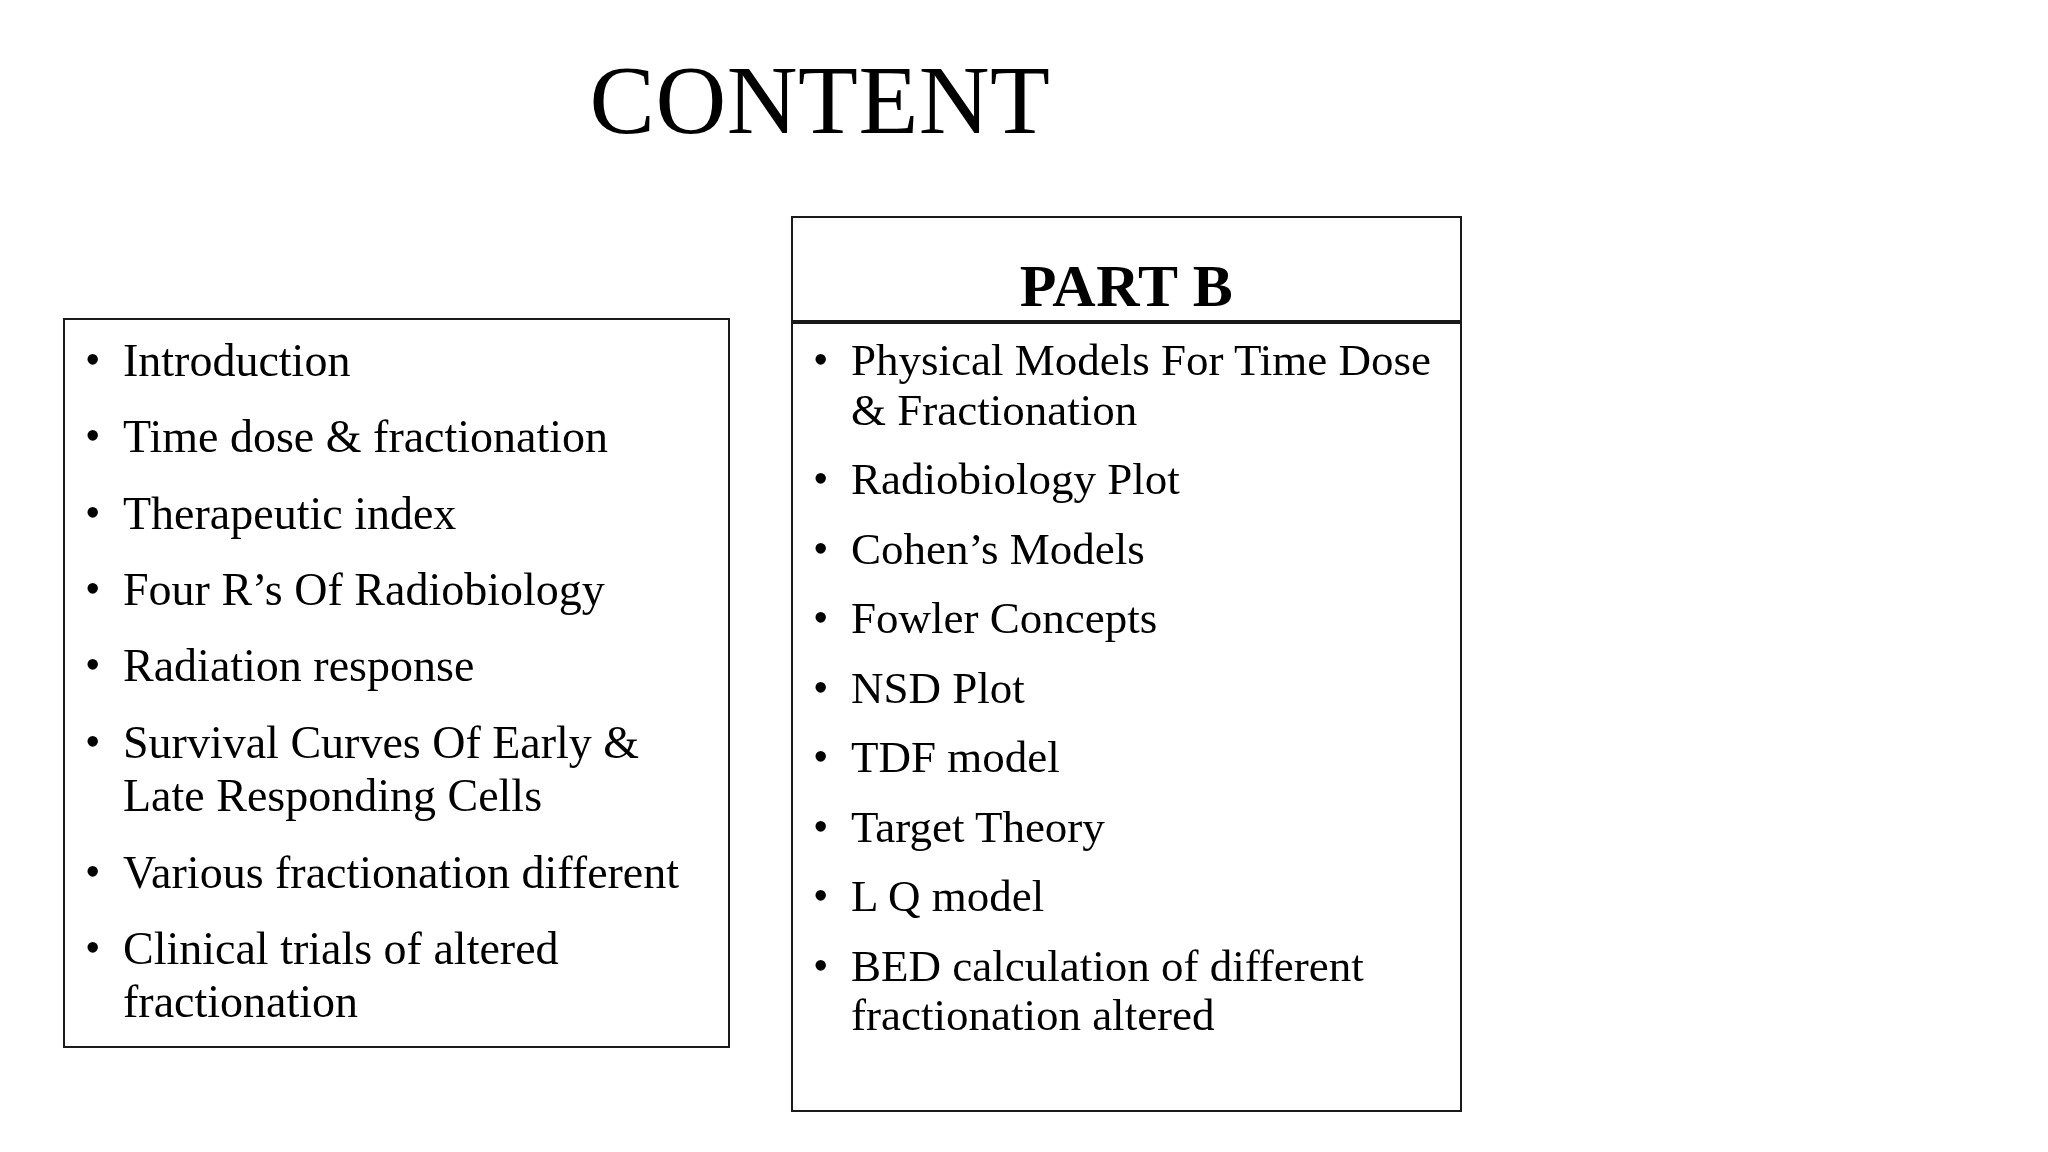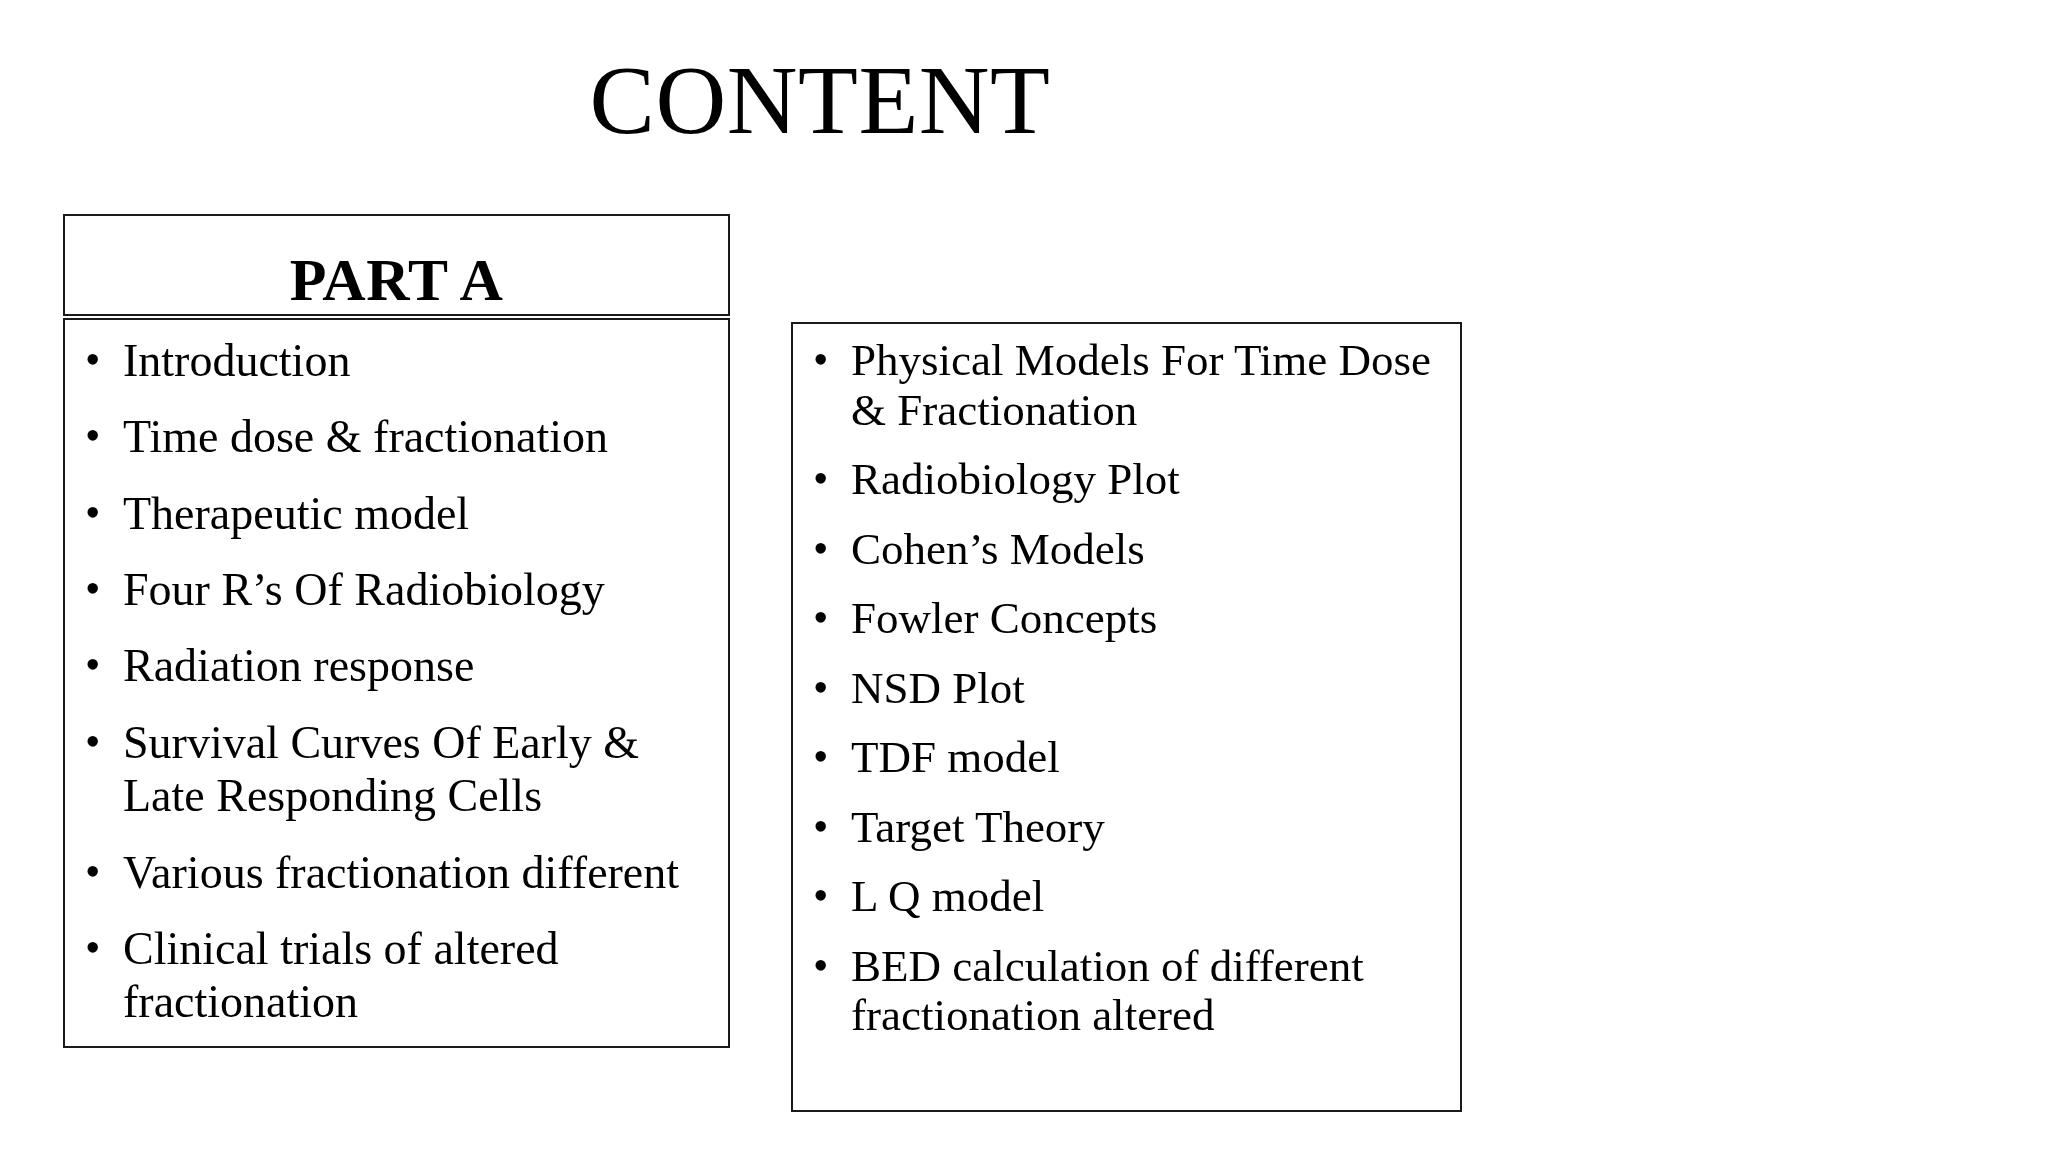--- a/index.html
+++ b/index.html
@@ -119,36 +119,33 @@
     margin-bottom: 20px;
   }
   #panel-b ul.bullet-list > li .bullet-dot { left: 10px; }
 </style>
 </head>
 <body>
 
 <div id="slide-title">CONTENT</div>
 
 <div class="panel" id="panel-a">
-  <div class="panel-header">
-    <span class="panel-header-text">PART A</span>
-  </div>
   <div class="panel-body">
     <ul class="bullet-list" id="list-a">
         <li>
           <span class="bullet-dot">•</span>
           <span class="bullet-text">Introduction</span>
         </li>
         <li>
           <span class="bullet-dot">•</span>
           <span class="bullet-text">Time dose &amp; fractionation</span>
         </li>
         <li>
           <span class="bullet-dot">•</span>
-          <span class="bullet-text">Therapeutic model</span>
+          <span class="bullet-text">Therapeutic index</span>
         </li>
         <li>
           <span class="bullet-dot">•</span>
           <span class="bullet-text">Four R’s Of Radiobiology</span>
         </li>
         <li>
           <span class="bullet-dot">•</span>
           <span class="bullet-text">Radiation response</span>
         </li>
         <li>
@@ -161,20 +158,23 @@
         </li>
         <li>
           <span class="bullet-dot">•</span>
           <span class="bullet-text">Clinical trials of altered fractionation</span>
         </li>
       </ul>
   </div>
 </div>
 
 <div class="panel" id="panel-b">
+  <div class="panel-header">
+    <span class="panel-header-text">PART B</span>
+  </div>
   <div class="panel-body">
     <ul class="bullet-list" id="list-b">
         <li>
           <span class="bullet-dot">•</span>
           <span class="bullet-text">Physical Models For Time Dose &amp; Fractionation</span>
         </li>
         <li>
           <span class="bullet-dot">•</span>
           <span class="bullet-text">Radiobiology Plot</span>
         </li>

